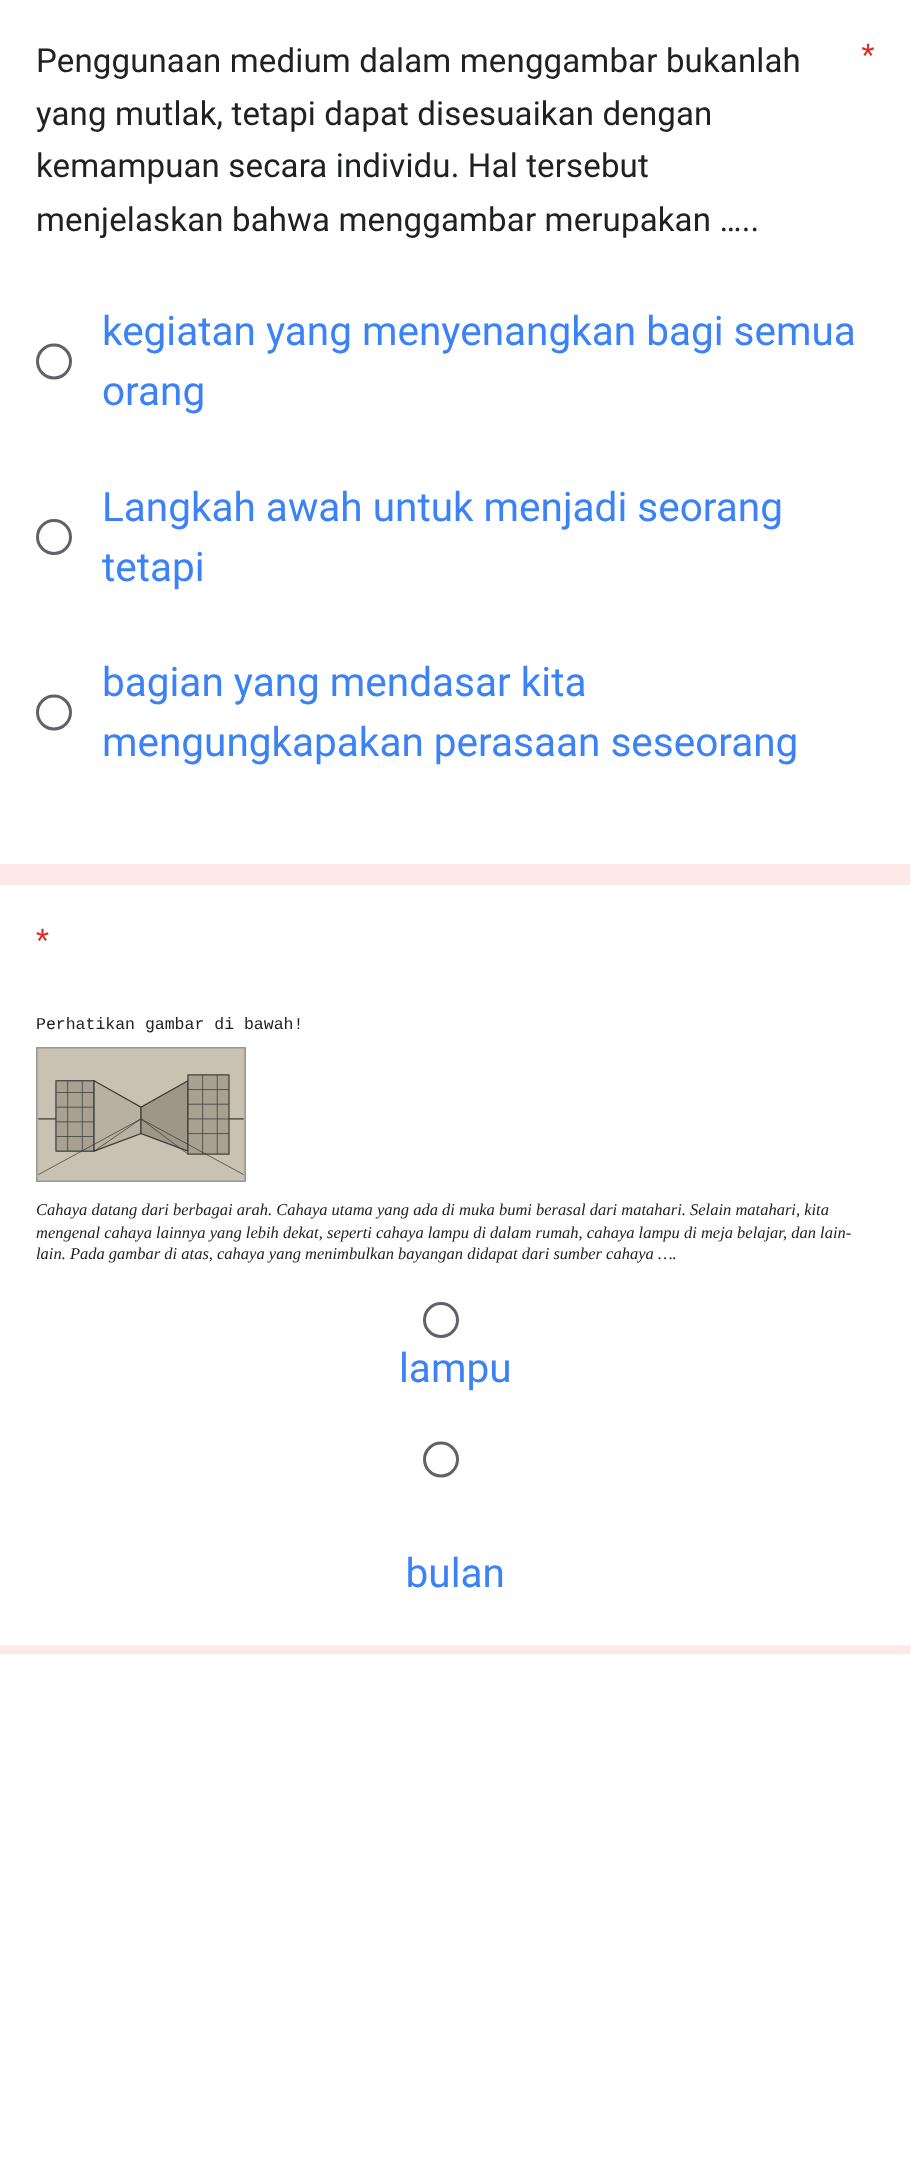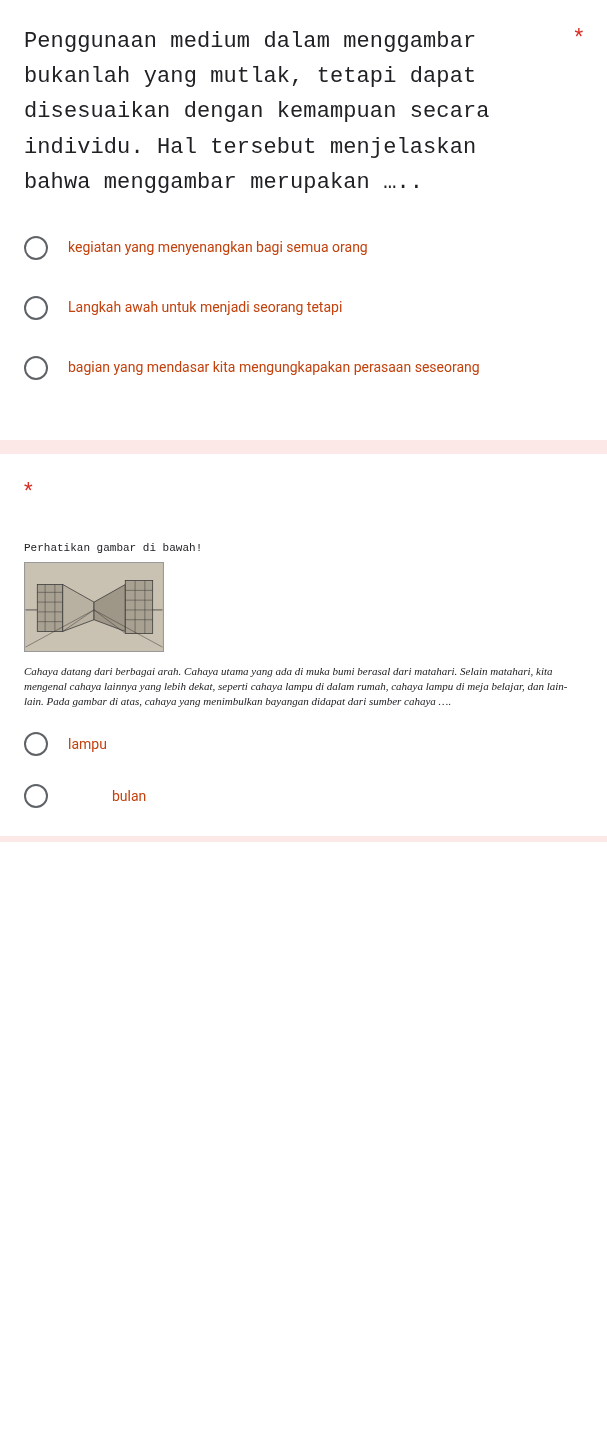--- a/index.html
+++ b/index.html
@@ -16,21 +16,20 @@
 .question-row {
   display: flex;
   align-items: flex-start;
 }
 .question-text {
   font-size: 22px;
   line-height: 1.6;
   color: #202124;
   flex: 1;
   letter-spacing: 0.1px;
-  font-family: Liberation Mono, monospace;
 }
 .required {
   color: #d93025;
   font-size: 20px;
   margin-left: 24px;
 }
 .required-standalone {
   color: #d93025;
   font-size: 20px;
 }
@@ -45,23 +44,23 @@
 }
 .radio {
   width: 24px;
   height: 24px;
   border: 2.5px solid #5f6368;
   border-radius: 50%;
   flex-shrink: 0;
   margin-right: 20px;
 }
 .option-label {
-  font-size: 14px;
+  font-size: 27px;
   line-height: 1.5;
-  color: #c2410c;
+  color: #3b82f6;
 }
 .divider {
   height: 14px;
   background: #fce8e6;
 }
 .divider-thin {
   height: 6px;
   background: #fce8e6;
 }
 .image-q-text {
@@ -86,21 +85,21 @@
 }
 .image-q-desc {
   font-family: "Times New Roman", serif;
   font-size: 11px;
   line-height: 1.35;
   color: #202124;
   margin-bottom: 24px;
   font-style: italic;
 }
 .card2 .options { margin-top: 0; }
-.card2 .option { margin-bottom: 28px; }
+.card2 .option { margin-bottom: 28px; flex-direction: column; }
 .card2 .option:last-child { margin-bottom: 4px; gap: 44px; }
 </style>
 </head>
 <body>
 
 <div class="card">
   <div class="question-row">
     <div class="question-text">Penggunaan medium dalam menggambar bukanlah yang mutlak, tetapi dapat disesuaikan dengan kemampuan secara individu. Hal tersebut menjelaskan bahwa menggambar merupakan …..</div>
     <div class="required">*</div>
   </div>

